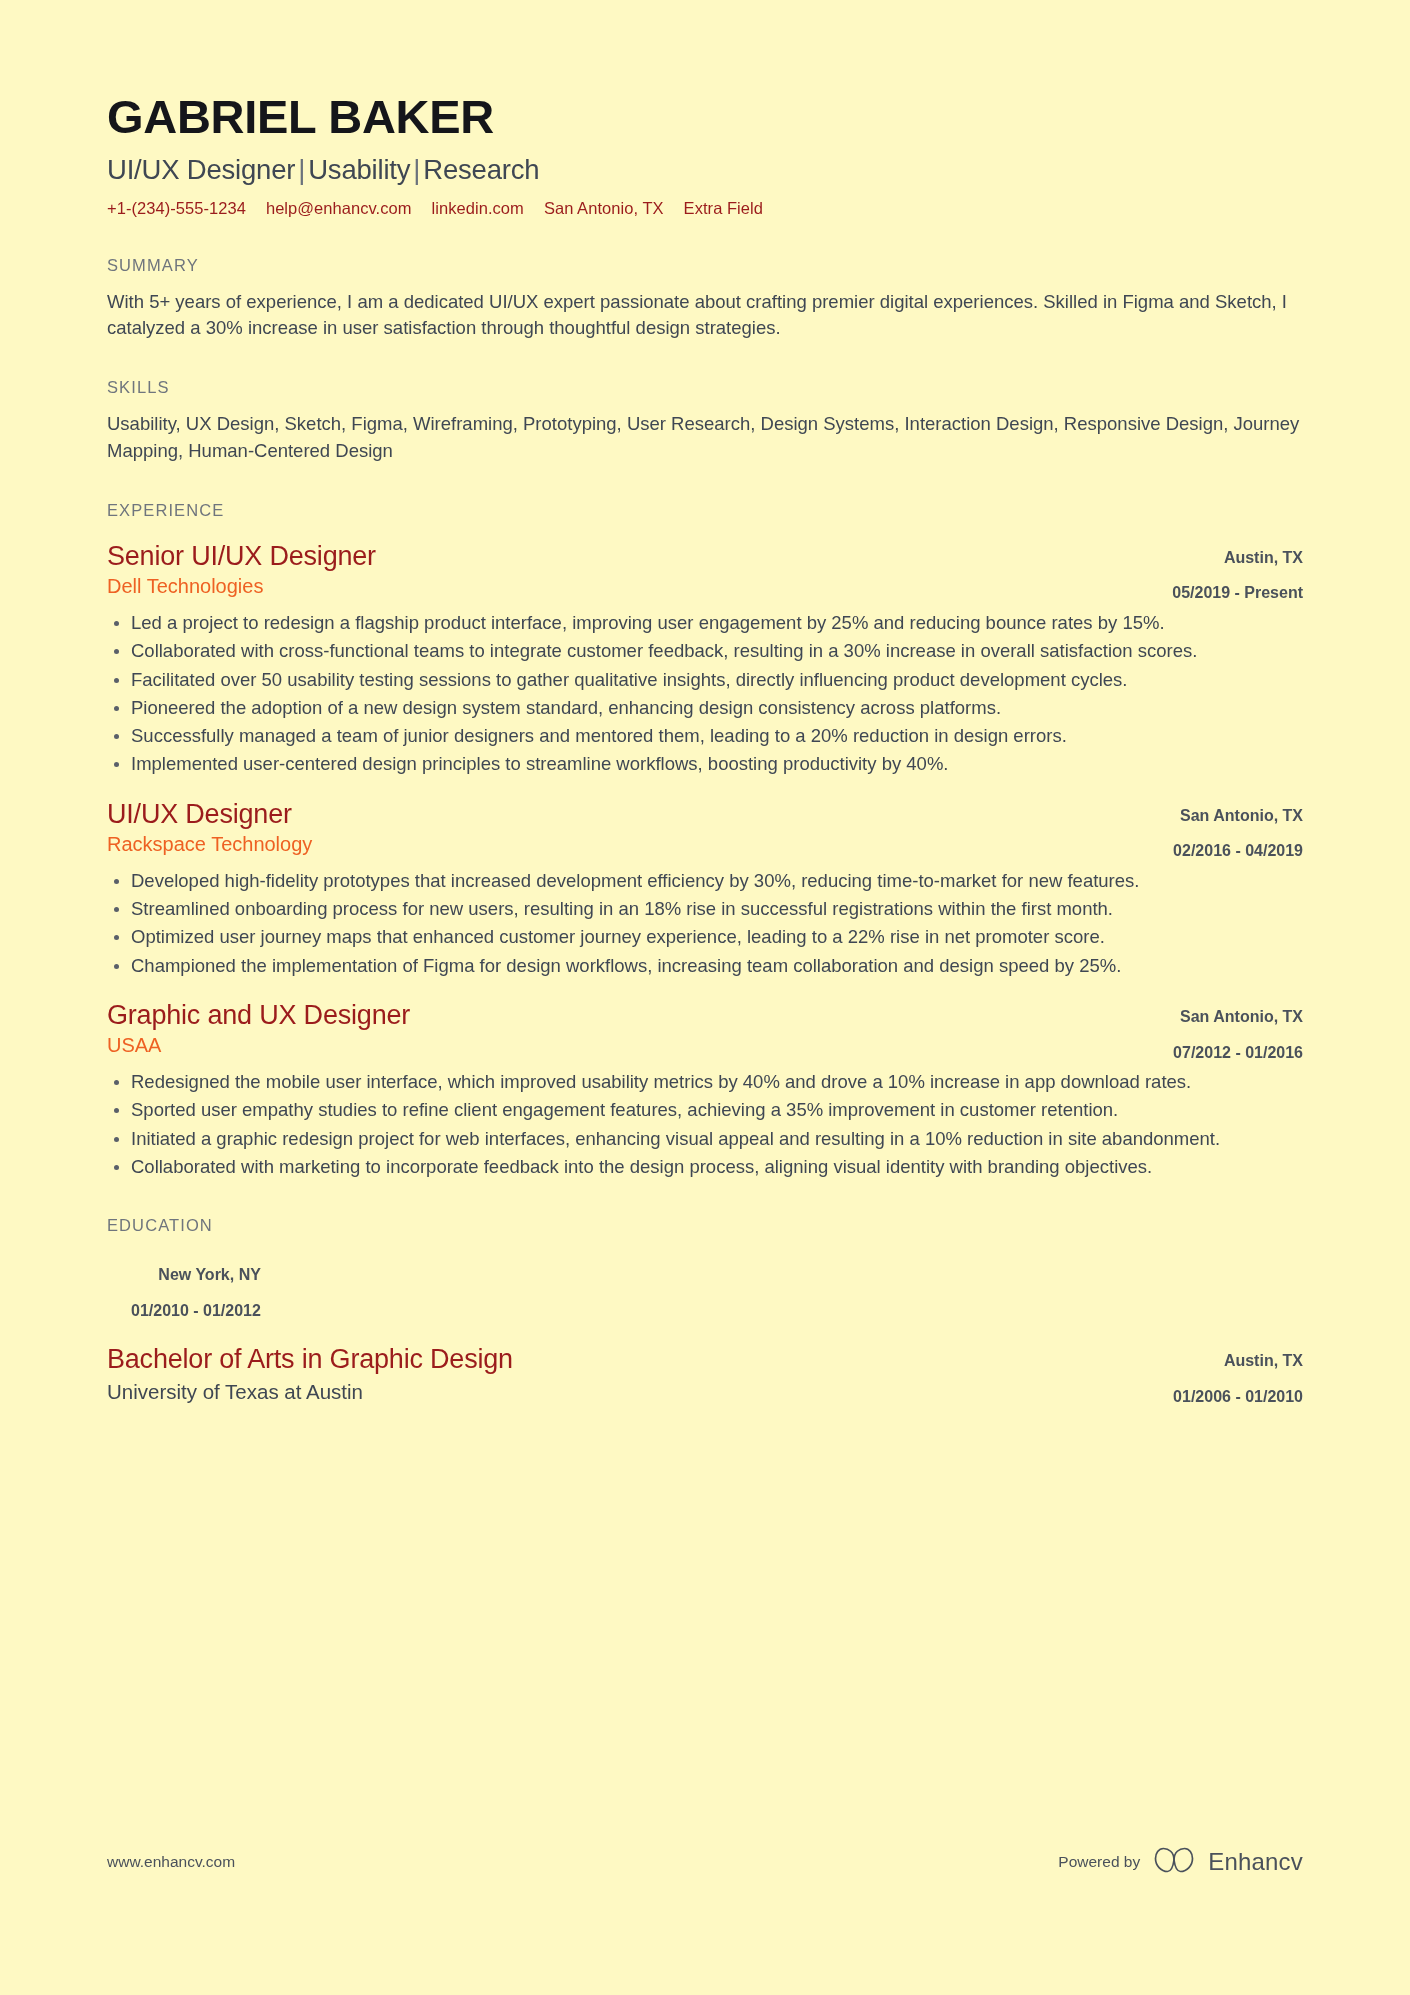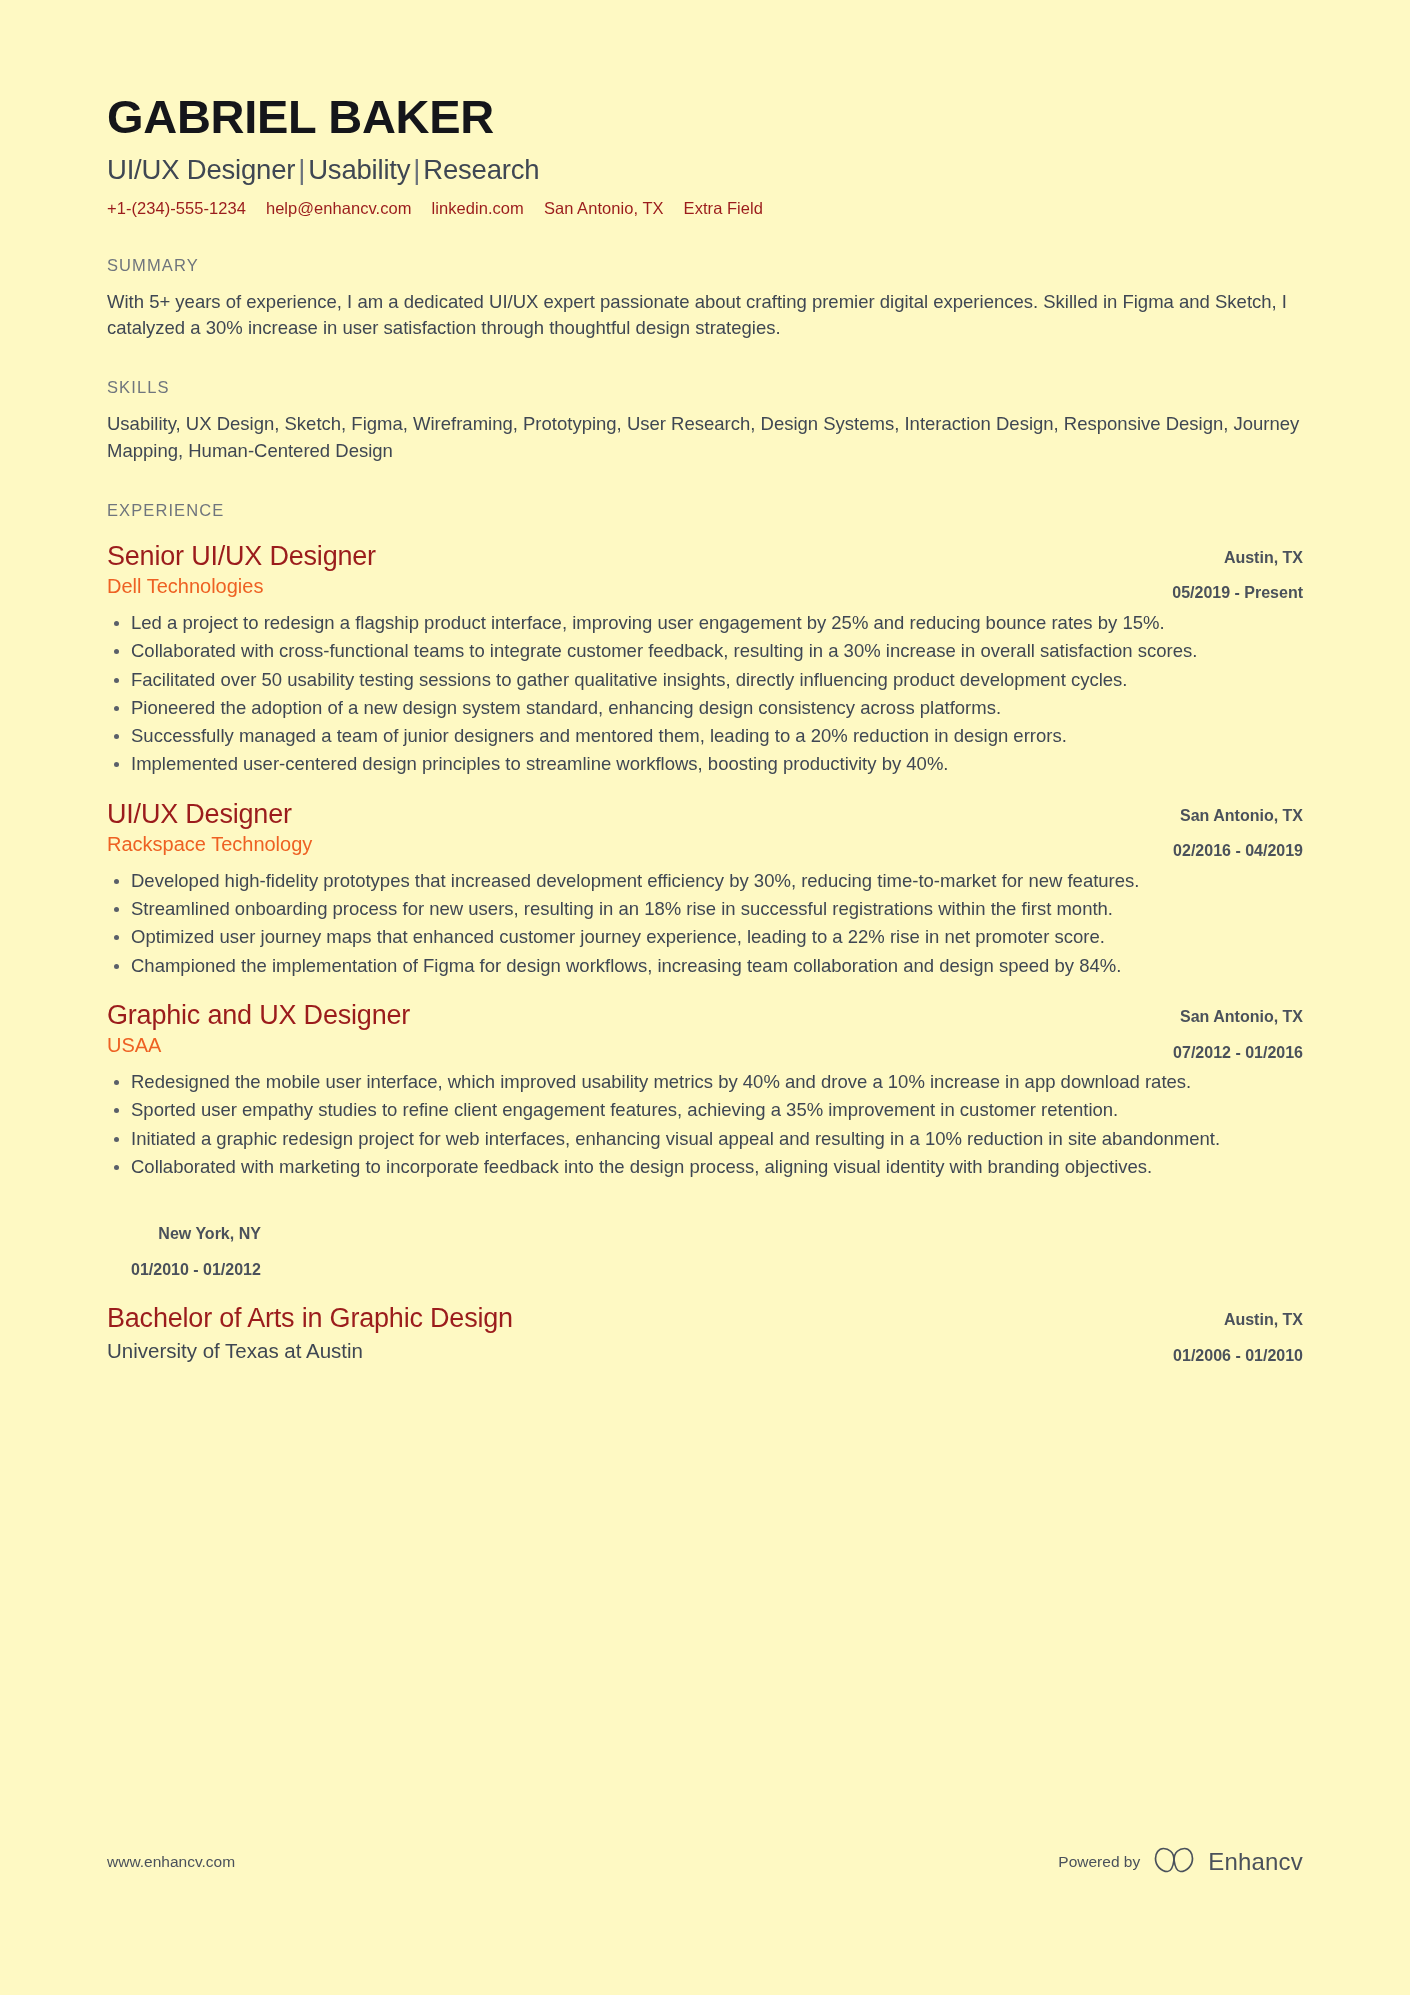--- a/index.html
+++ b/index.html
@@ -236,21 +236,21 @@
           </div>
           <div class="entry-right">
             <div class="meta-loc">San Antonio, TX</div>
             <div class="meta-date">02/2016 - 04/2019</div>
           </div>
         </div>
         <ul class="bullets">
           <li>Developed high-fidelity prototypes that increased development efficiency by 30%, reducing time-to-market for new features.</li>
           <li>Streamlined onboarding process for new users, resulting in an 18% rise in successful registrations within the first month.</li>
           <li>Optimized user journey maps that enhanced customer journey experience, leading to a 22% rise in net promoter score.</li>
-          <li>Championed the implementation of Figma for design workflows, increasing team collaboration and design speed by 84%.</li>
+          <li>Championed the implementation of Figma for design workflows, increasing team collaboration and design speed by 25%.</li>
         </ul>
       </div>
 
       <div class="entry">
         <div class="entry-head">
           <div class="entry-left">
             <div class="job-title">Graphic and UX Designer</div>
             <div class="company">USAA</div>
           </div>
           <div class="entry-right">
@@ -261,20 +261,21 @@
         <ul class="bullets">
           <li>Redesigned the mobile user interface, which improved usability metrics by 40% and drove a 10% increase in app download rates.</li>
           <li>Sported user empathy studies to refine client engagement features, achieving a 35% improvement in customer retention.</li>
           <li>Initiated a graphic redesign project for web interfaces, enhancing visual appeal and resulting in a 10% reduction in site abandonment.</li>
           <li>Collaborated with marketing to incorporate feedback into the design process, aligning visual identity with branding objectives.</li>
         </ul>
       </div>
     </div>
 
     <div class="section">
+      <div class="section-title">EDUCATION</div>
 
       <div class="edu-entry">
         <div class="entry-head">
           <div class="entry-right">
             <div class="meta-loc">New York, NY</div>
             <div class="meta-date">01/2010 - 01/2012</div>
           </div>
         </div>
       </div>
 

